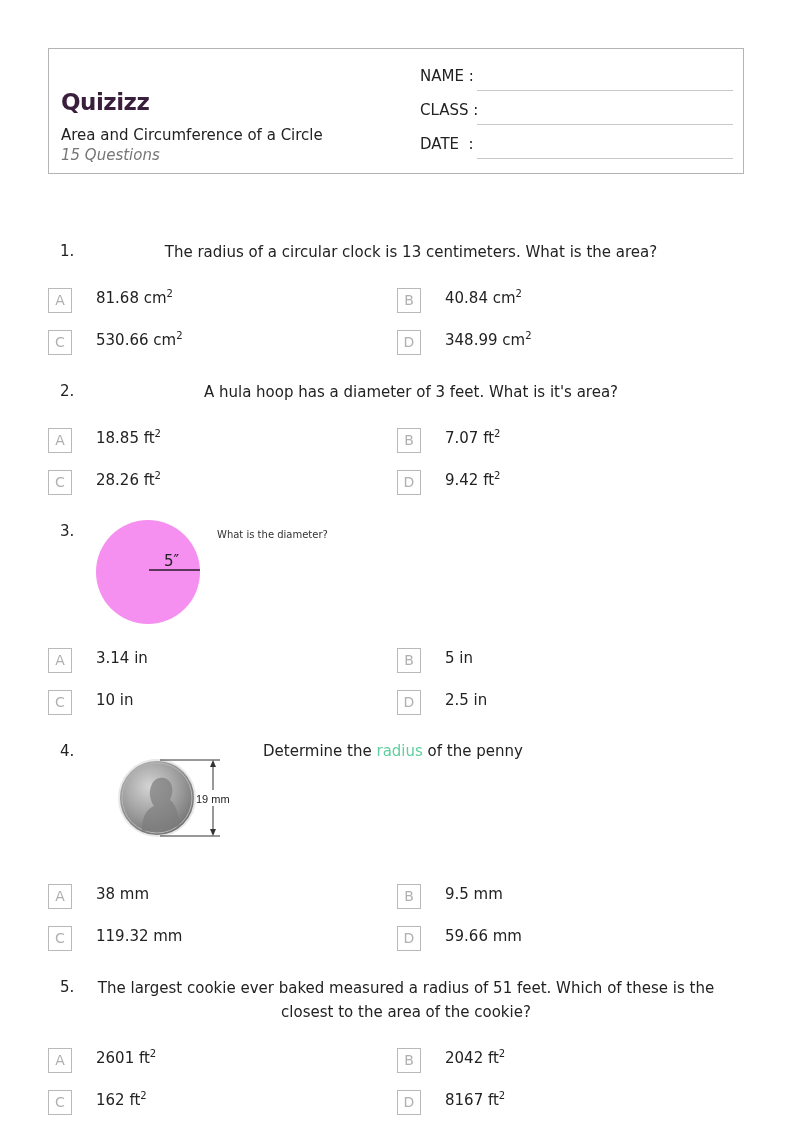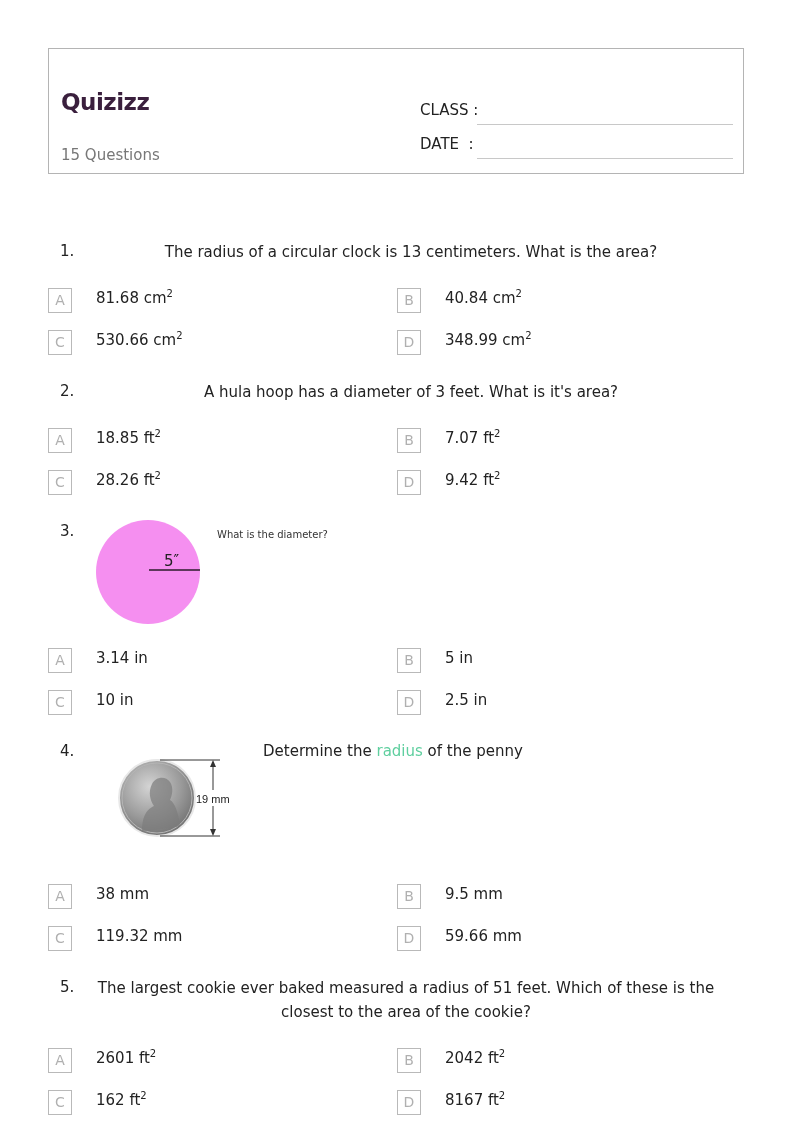--- a/index.html
+++ b/index.html
@@ -3,43 +3,48 @@
 <meta charset="utf-8">
 <style>
   html, body { margin: 0; padding: 0; background: #ffffff; }
   body { width: 794px; height: 1123px; position: relative; overflow: hidden;
          font-family: "DejaVu Sans", sans-serif; color: #222222; }
   .header-box { position: absolute; left: 48px; top: 48px; width: 696px; height: 126px;
                 border: 1px solid #b4b4b4; box-sizing: border-box; }
   .logo { position: absolute; left: 12px; top: 8px; font-family: "DejaVu Sans", sans-serif;
           font-weight: bold; font-size: 23px; color: #3a1f3d; letter-spacing: -0.5px; margin-top: 32px; }
   .ws-title { position: absolute; left: 12px; top: 77px; font-size: 15px; color: #222; }
-  .ws-count { position: absolute; left: 12px; top: 97px; font-size: 15px; color: #777; }
+  .ws-count { position: absolute; left: 12px; top: 97px; font-size: 15px; color: #777; font-style: italic; }
   .field { position: absolute; left: 371px; width: 313px; height: 24px; }
   .field .lbl { position: absolute; left: 0; top: 0; font-size: 15px; color: #222; white-space: pre; }
   .field .line { position: absolute; left: 57px; right: 0; bottom: 0; border-bottom: 1px solid #c8c8c8; }
   .q { position: absolute; left: 0; width: 794px; }
   .qnum { position: absolute; left: 60px; font-size: 15px; color: #222; }
   .qtext { position: absolute; left: 96px; width: 630px; font-size: 15px; line-height: 24px; color: #222; text-align: center; }
   .opt { position: absolute; height: 25px; }
   .opt .box { position: absolute; left: 0; top: 0; width: 22px; height: 23px; border: 1px solid #b9b9b9;
               color: #b0b0b0; font-size: 14px; text-align: center; line-height: 23px; }
   .opt .val { position: absolute; left: 48px; top: 1px; font-size: 15px; white-space: nowrap; color: #222; }
   .opt .val sup { font-size: 10px; vertical-align: 6px; line-height: 0; }
   .colA { left: 48px; }
   .colB { left: 397px; }
   .radius-word { color: #5fcf9f; }
 </style>
 </head>
 <body>
 
 <div class="header-box">
   <div class="logo">Quizizz</div>
+  <div class="ws-title">Area and Circumference of a Circle</div>
   <div class="ws-count">15 Questions</div>
 
+  <div class="field" style="top:18px;">
+    <span class="lbl">NAME :</span>
+    <span class="line"></span>
+  </div>
   <div class="field" style="top:52px;">
     <span class="lbl">CLASS :</span>
     <span class="line"></span>
   </div>
   <div class="field" style="top:86px;">
     <span class="lbl">DATE  :</span>
     <span class="line"></span>
   </div>
 </div>
 

